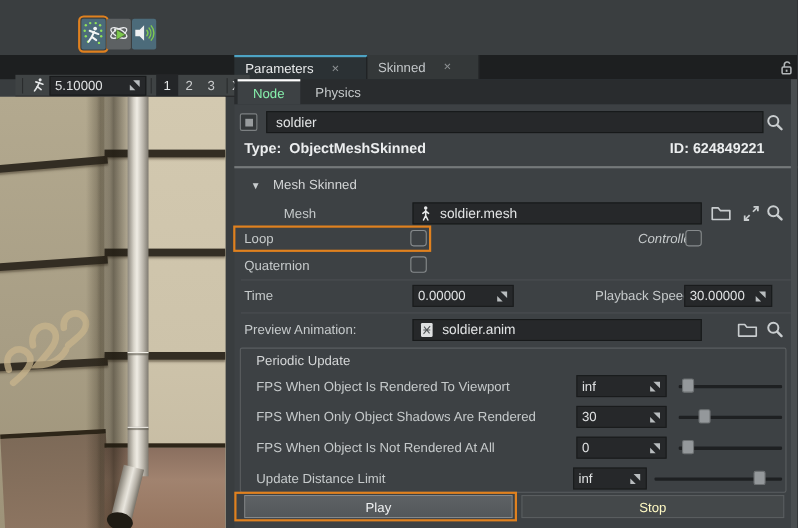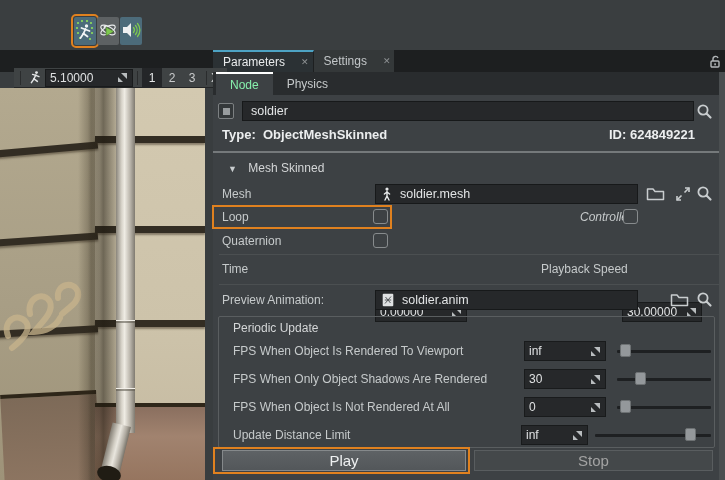--- a/index.html
+++ b/index.html
@@ -11,21 +11,21 @@
   .top-toolbar { position:absolute; left:0; top:0; width:725px; height:50px; background:#3a3e40; }
   .tool-btns { position:absolute; left:74px; top:17px; display:flex; align-items:center; }
   .tbtn { width:22px; height:28px; display:flex; align-items:center; justify-content:center; border-radius:2px; margin-right:1px; }
   .tbtn.active { background:#4c6b7a; }
   .tbtn.gray { background:#5d6163; }
   .hl { outline:2px solid #e0811f; outline-offset:1px; }
 
   
   .tabstrip { position:absolute; left:0; top:50px; width:725px; height:22px; background:#1d1f20; }
   .tabs { position:absolute; left:213px; top:50px; height:22px; display:flex; }
-  .tab { height:22px; display:flex; align-items:center; padding:0 4px 0 10px; font-size:12px; color:#c3c7c9; background:#343839; border-right:1px solid #1d1f20; }
+  .tab { height:22px; display:flex; align-items:center; padding:0 24px 0 10px; font-size:12px; color:#c3c7c9; background:#343839; border-right:1px solid #1d1f20; }
   .tab.active { background:#2b3134; border-top:2px solid #4da3c4; color:#e9ebec; }
   .tab .x { margin-left:16px; color:#8d9193; font-size:9px; }
   .lock { position:absolute; right:3px; top:54px; }
 
   
   .vp-toolbar { position:absolute; left:14px; top:68px; width:213px; height:20px; background:#3f4344; border-bottom:1px solid #232526; display:flex; align-items:center; font-size:12px; color:#d3d5d6; }
   .vp-sep { width:1px; height:14px; background:#2a2c2d; margin:0 4px; }
   .numfield { background:#26282a; border:1px solid #191b1c; color:#dfe1e2; display:flex; align-items:center; padding:0 4px; font-size:12px; }
   .vp-speed { width:88px; height:18px; }
   .presetbtn { width:20px; height:20px; display:flex; align-items:center; justify-content:center; color:#c9cbcc; }
@@ -81,37 +81,37 @@
   .tri { font-size:9px; color:#c9cdcf; margin-right:8px; }
 
   .filefield { position:absolute; left:162px; width:263px; height:20px; background:#26282a; border:1px solid #17191a; display:flex; align-items:center; padding:0 6px; color:#e2e4e5; font-size:12.5px; }
   .filefield .ficon { margin-right:8px; display:flex; }
   .iconbtn { position:absolute; display:flex; align-items:center; justify-content:center; }
 
   .checkbox { position:absolute; width:15px; height:15px; border:1px solid #878b8d; border-radius:3px; background:#3d4144; }
   .loop-hl { position:absolute; left:-1px; top:110px; width:180px; height:24px; border:2px solid #e0811f; }
 
   .nfield { position:absolute; height:20px; }
-  .nfield .numfield { width:100%; height:100%;margin-top:43px; }
+  .nfield .numfield { width:100%; height:100%; }
 
   .group { position:absolute; left:5px; top:221px; width:497px; height:132px; border:1px solid #5a5e60; border-radius:2px; }
   .group-title { position:absolute; left:14px; top:4px; color:#d4d6d7; }
   .p-row { position:absolute; left:0; width:100%; height:20px; }
   .p-row .row-lbl { left:14px; top:3px;text-align:right; }
   .p-field { position:absolute; left:305px; top:0; width:82px; height:20px; }
   .p-row.last .p-field { left:302px; width:67px; }
   .slider { position:absolute; left:398px; top:3px; width:96px; height:14px; }
   .p-row.last .slider { left:376px; width:118px; }
   .slider .track { position:absolute; left:0; right:2px; top:6px; height:3px; background:#1e2022; border-radius:1px; }
   .slider .handle { position:absolute; top:0; width:11px; height:13px; background:#94989b; border:1px solid #6d7173; border-radius:2px; }
 
   .play-hl { position:absolute; left:0; top:352px; width:257px; height:27px; border:2px solid #e0811f; }
-  .btn { position:absolute; top:355px; height:21px; display:flex; align-items:center; justify-content:center; font-size:15px; }
+  .btn { position:absolute; top:355px; height:21px; display:flex; align-items:center; justify-content:center; font-size:12px; }
   .btn-play { left:9px; width:244px; background:linear-gradient(#5e6265,#53575a); border:1px solid #85898b; color:#eff1f2; }
-  .btn-stop { left:261px; width:239px; background:#44484a; border:1px solid #595d5f; color:#a3a3a3; }
+  .btn-stop { left:261px; width:239px; background:#44484a; border:1px solid #595d5f; color:#fef9c3; }
 
   svg { display:block; }
 </style>
 </head>
 <body>
 
 <div class="app">
 
   <div class="top-toolbar">
     <div class="tool-btns">
@@ -162,21 +162,21 @@
     </div>
   </div>
 
   <div class="tabstrip"></div>
   <div class="tabs">
     <div class="tab active">
       <span>Parameters</span>
       <span class="x">✕</span>
     </div>
     <div class="tab">
-      <span>Settings</span>
+      <span>Skinned</span>
       <span class="x">✕</span>
     </div>
   </div>
   <div class="lock">
     <svg width="14" height="15" viewBox="0 0 14 15">
       <rect x="3" y="7" width="8" height="6" rx="1" fill="none" stroke="#b3b7b9" stroke-width="1.4"></rect>
       <path d="M5 7 V5 A2.6 2.6 0 0 1 10 4" fill="none" stroke="#b3b7b9" stroke-width="1.4"></path>
       <rect x="6.3" y="9.3" width="1.6" height="2" fill="#b3b7b9"></rect>
     </svg>
   </div>
@@ -265,21 +265,21 @@
         <span>ID:</span>&nbsp;<span>624849221</span>
       </span>
     </div>
     <div class="divider-strong"></div>
 
     <div class="section-hdr">
       <span class="tri">▼</span>
       <span>Mesh Skinned</span>
     </div>
 
-    <span class="row-lbl" style="top:92px;">Mesh</span>
+    <span class="row-lbl" style="top:92px;margin-left:36px;">Mesh</span>
     <div class="filefield" style="top:89px;">
       <span class="ficon">
         <svg width="10" height="14" viewBox="0 0 10 14">
             <circle cx="5" cy="2" r="1.6" fill="#e8eaeb"></circle>
             <path d="M5 4 L5 9 M5 5 L2.4 7 M5 5 L7.6 7 M5 9 L3 13 M5 9 L7 13" stroke="#e8eaeb" stroke-width="1.4" stroke-linecap="round" fill="none"></path>
           </svg>
       </span>
       <span>soldier.mesh</span>
     </div>
     <div class="iconbtn" style="left:433px; top:91px;">

